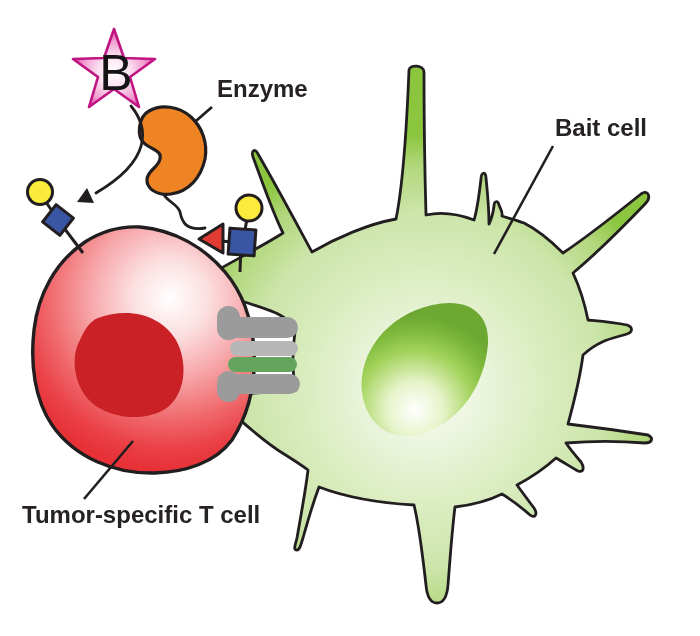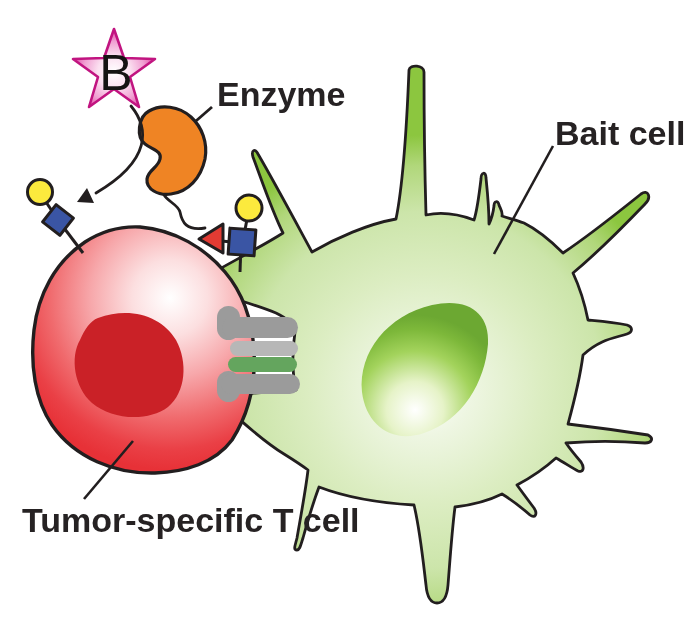--- a/index.html
+++ b/index.html
@@ -7,21 +7,21 @@
     position:relative;
     width:700px;height:636px;
     background:#ffffff;
     font-family:"Liberation Sans", sans-serif;
     overflow:hidden;
   }
   .stage svg{position:absolute;left:0;top:0;}
   .lbl{
     position:absolute;
     font-weight:bold;
-    font-size:34px;
+    font-size:24px;
     color:#262223;
     letter-spacing:0px;
     white-space:nowrap;
     user-select:none;
   }
   .biotin-letter{
     position:absolute;
     left:92px;top:46px;width:48px;
     text-align:center;
     font-size:50px;line-height:54px;

